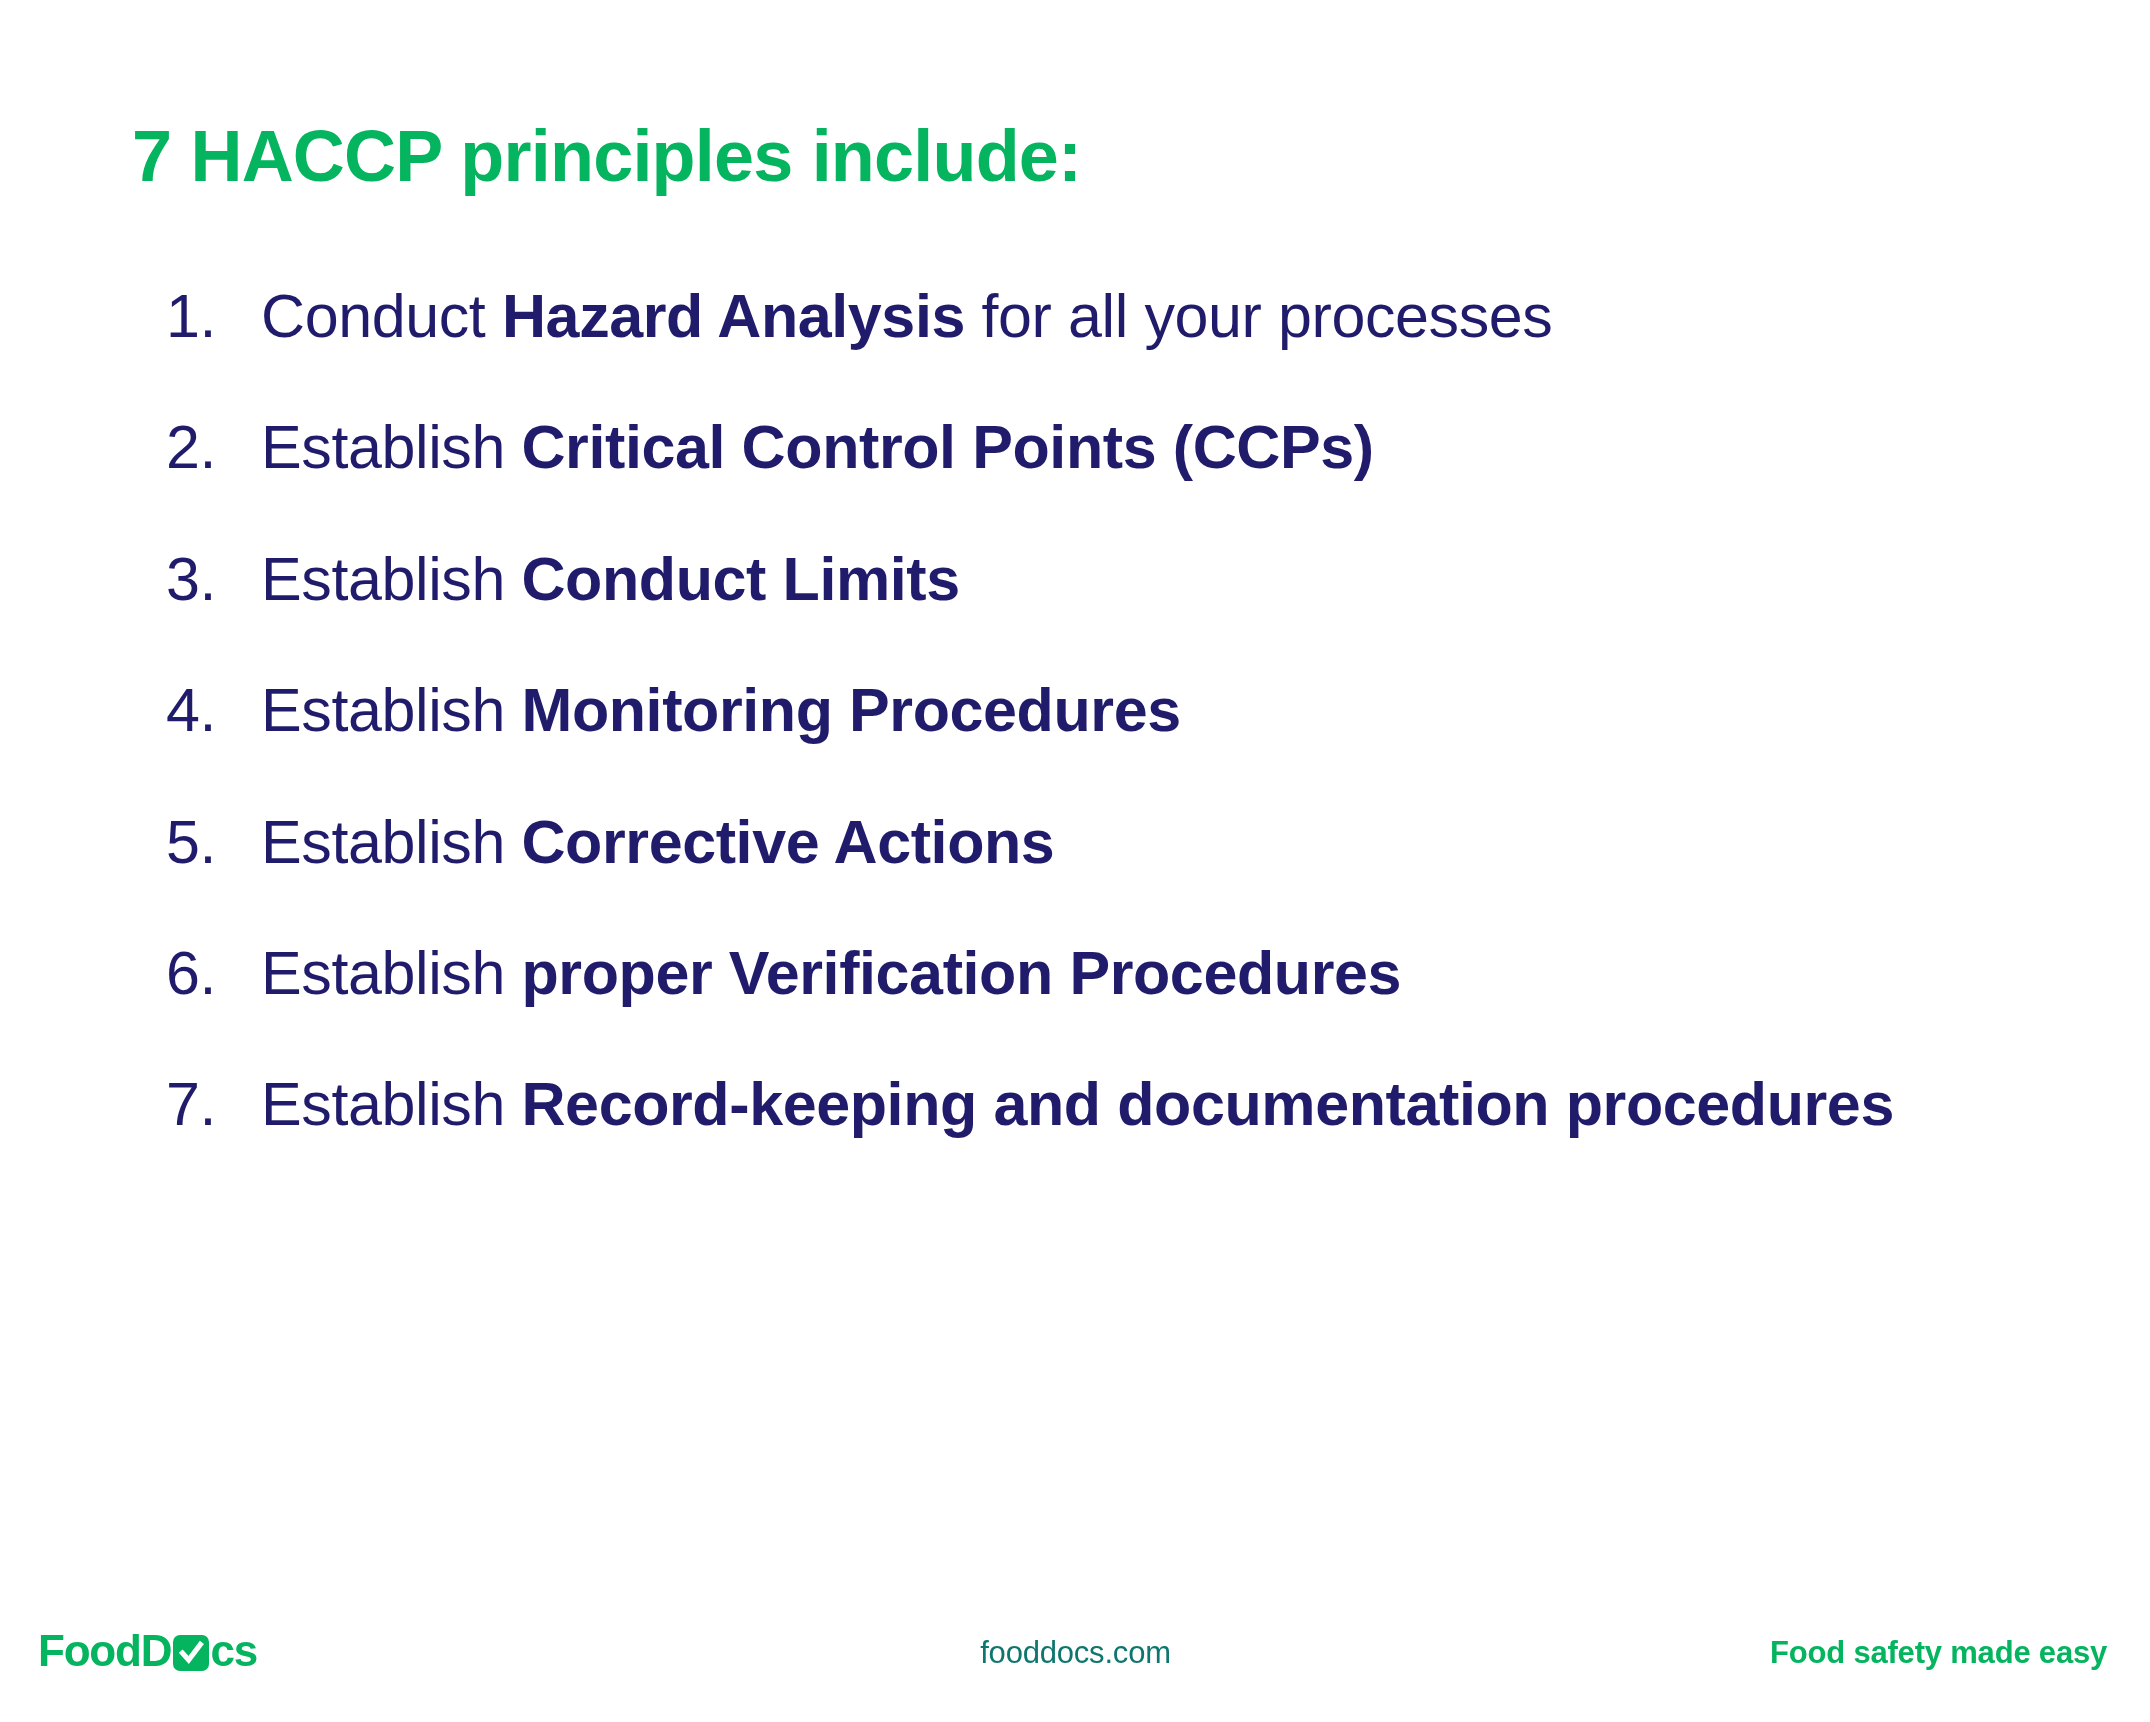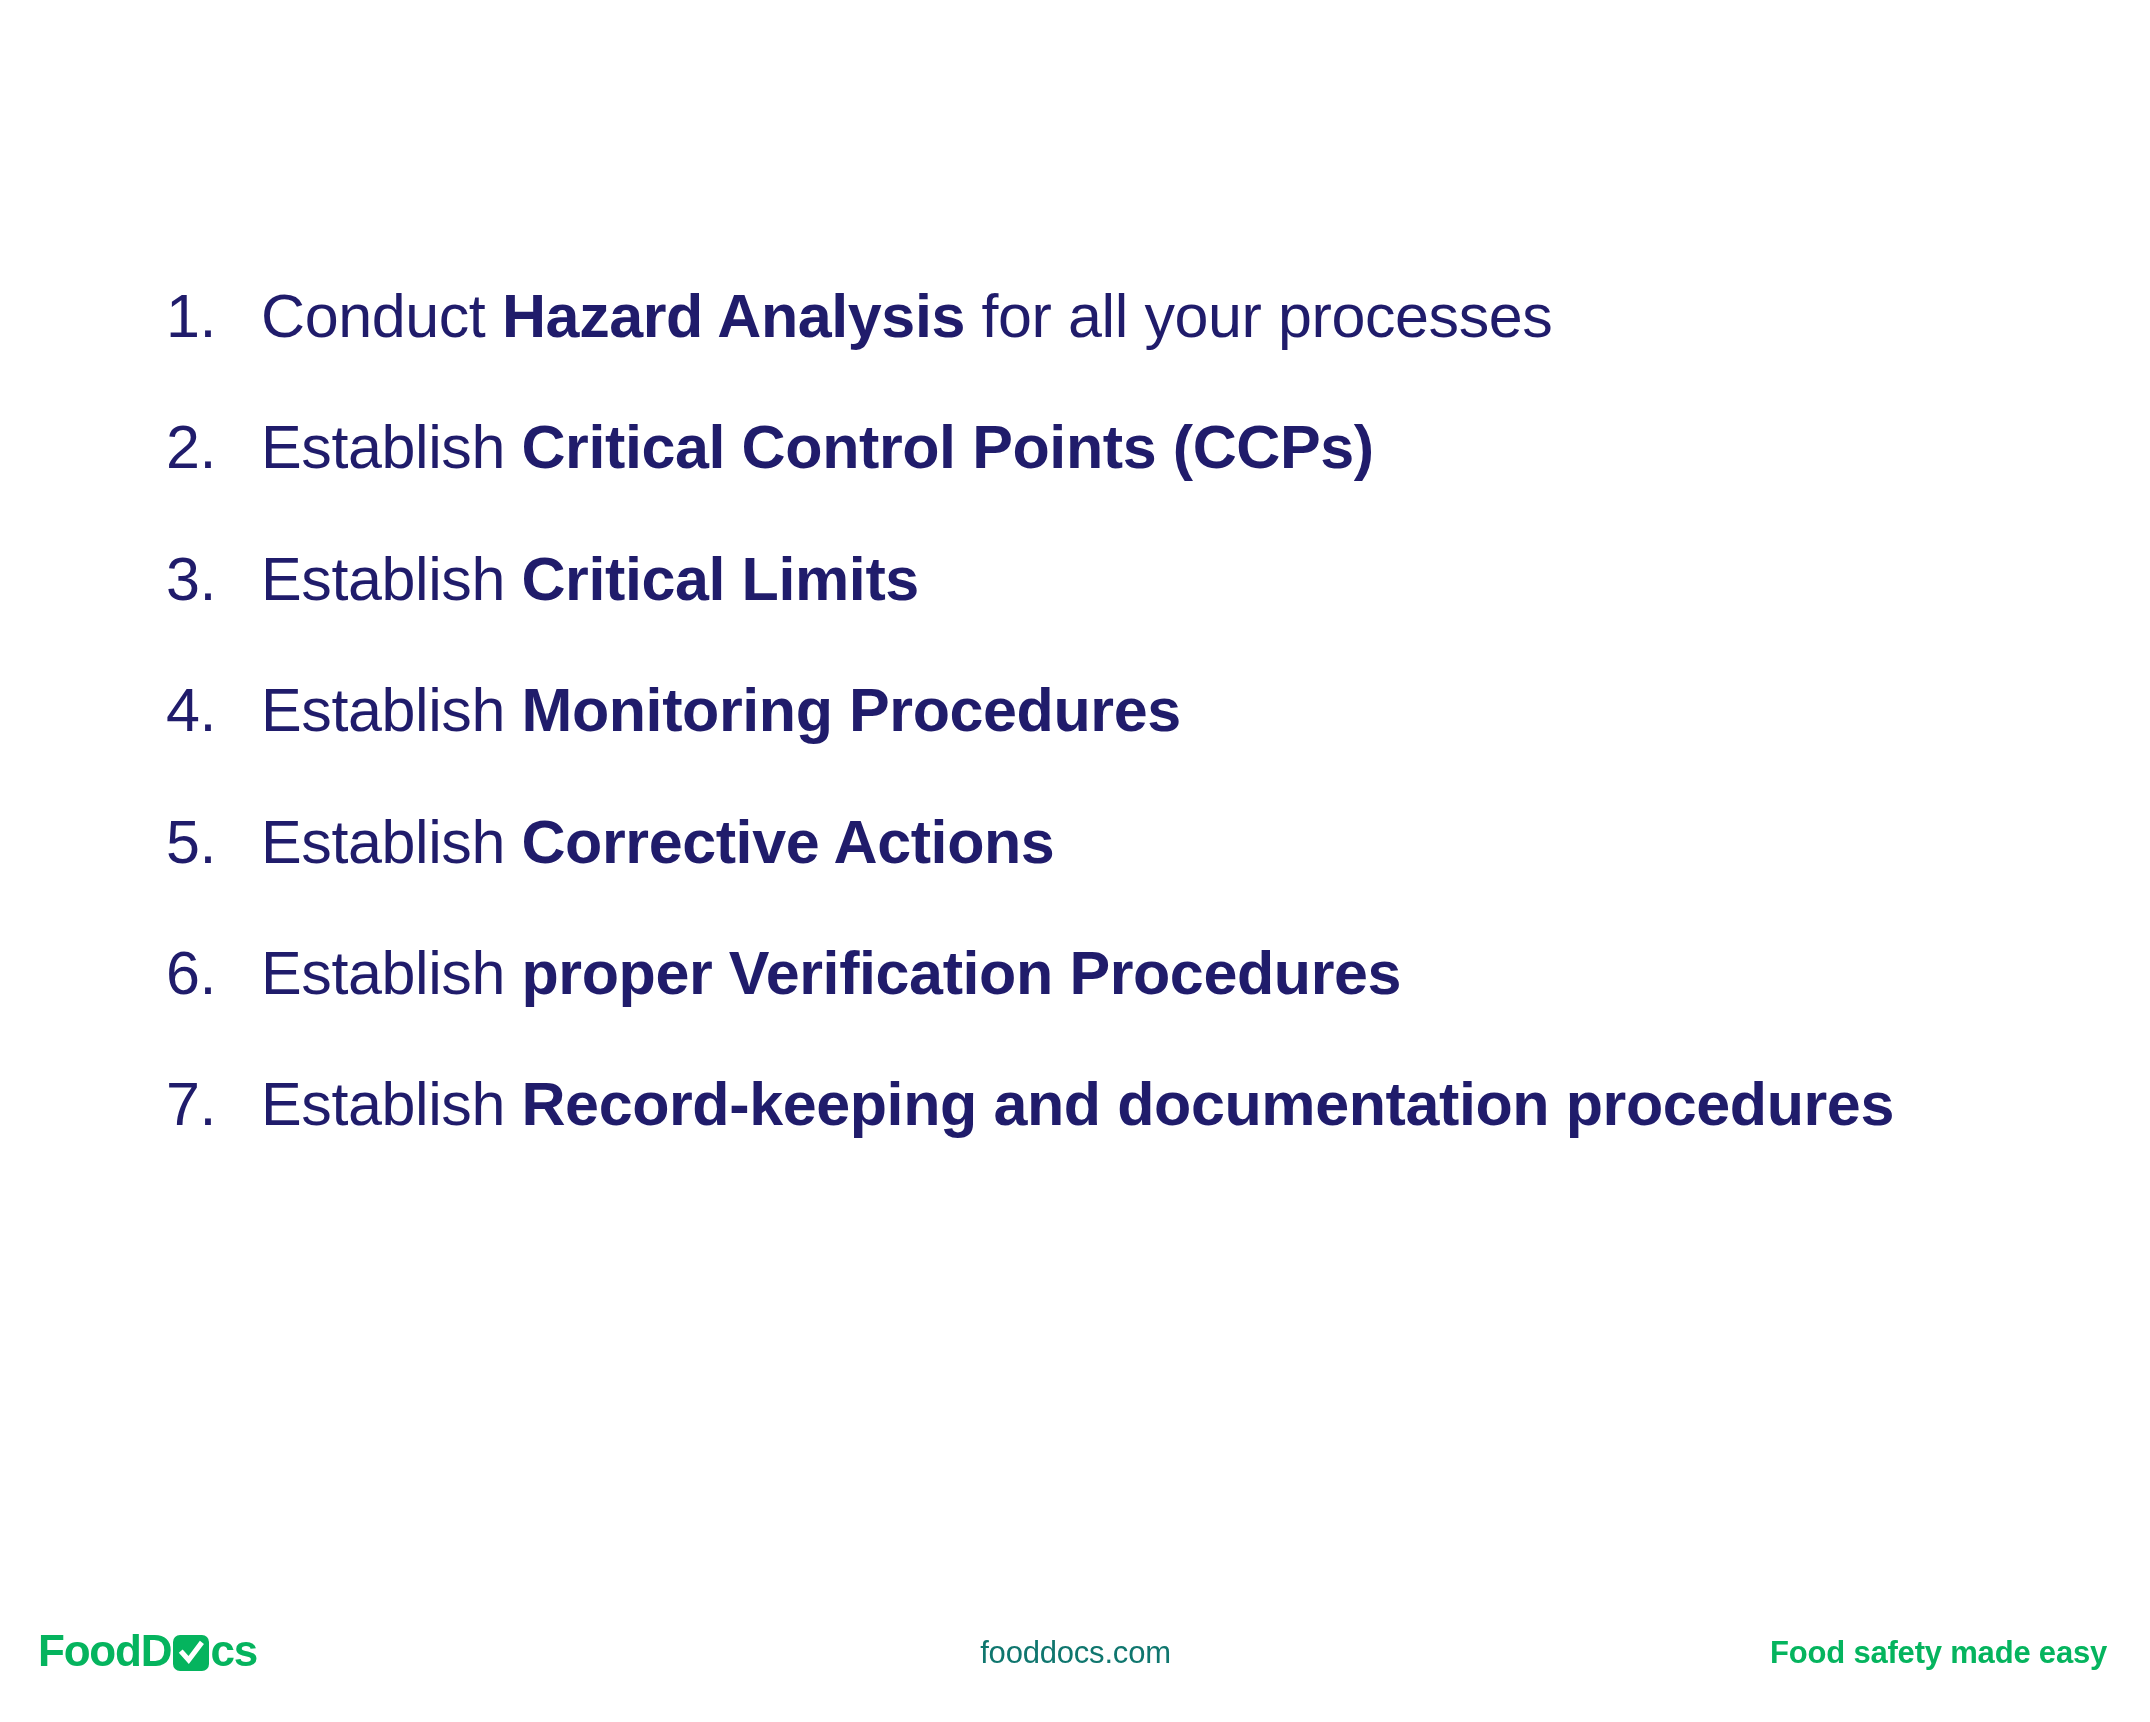--- a/index.html
+++ b/index.html
@@ -135,36 +135,37 @@
     color: #05b45e;
     font-weight: 700;
     letter-spacing: -0.2px;
   }
 </style>
 </head>
 <body>
 
 <div class="slide">
 
+  <div class="slide-title">7 HACCP principles include:</div>
 
   <div class="principles-list">
 
     <div class="principle-item">
       <span class="principle-number">1.</span>
       <span class="principle-text"><span>Conduct </span><b>Hazard Analysis</b><span> for all your processes</span></span>
     </div>
 
     <div class="principle-item">
       <span class="principle-number">2.</span>
       <span class="principle-text"><span>Establish </span><b>Critical Control Points (CCPs)</b><span></span></span>
     </div>
 
     <div class="principle-item">
       <span class="principle-number">3.</span>
-      <span class="principle-text"><span>Establish </span><b>Critical Limits</b><span></span></span>
+      <span class="principle-text"><span>Establish </span><b>Conduct Limits</b><span></span></span>
     </div>
 
     <div class="principle-item">
       <span class="principle-number">4.</span>
       <span class="principle-text"><span>Establish </span><b>Monitoring Procedures</b><span></span></span>
     </div>
 
     <div class="principle-item">
       <span class="principle-number">5.</span>
       <span class="principle-text"><span>Establish </span><b>Corrective Actions</b><span></span></span>

